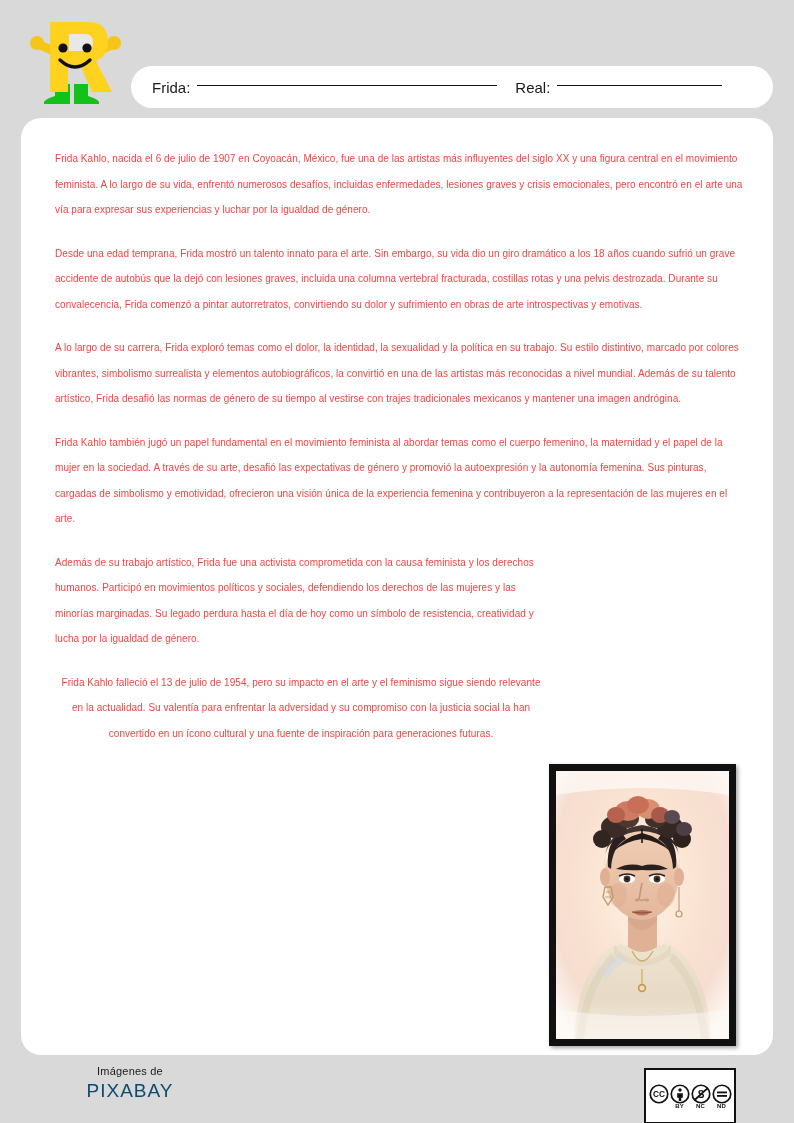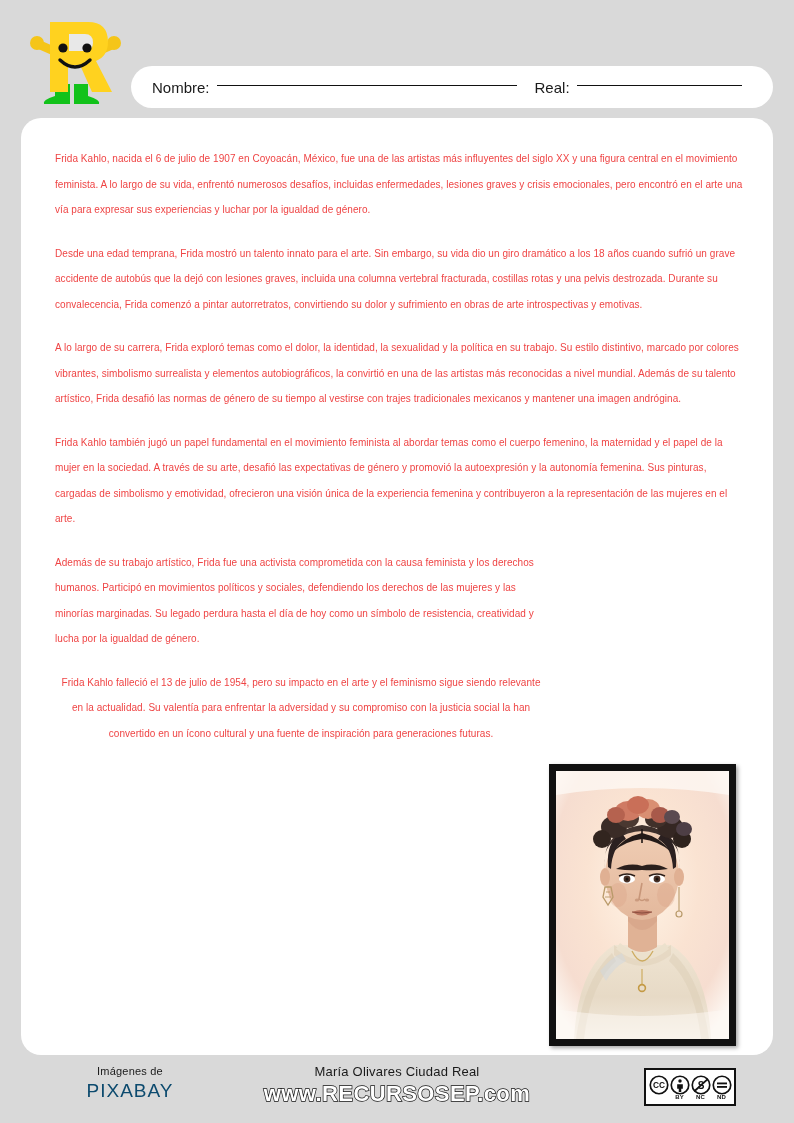--- a/index.html
+++ b/index.html
@@ -159,21 +159,21 @@
     letter-spacing: 0.4px;
     color: #ffffff;
     -webkit-text-stroke: 1.4px #111111;
     paint-order: stroke fill;
   }
 
   
   .cc-badge {
     position: absolute;
     left: 644px; top: 1068px;
-    width: 92px; height: 38px;
+    width: 92px; height: 56px;
     background: #ffffff;
     border: 2.5px solid #111;
     display: flex;
     flex-direction: column;
     justify-content: center;
   }
   .cc-icons {
     display: flex;
     justify-content: space-around;
     align-items: center;
@@ -223,21 +223,21 @@
 
           <circle cx="41" cy="36" r="4.6" fill="#111111"></circle>
           <circle cx="65" cy="36" r="4.6" fill="#111111"></circle>
           <path d="M38 48 Q53 62 68 48" stroke="#111111" stroke-width="3.4" fill="none" stroke-linecap="round"></path>
         </g>
       </svg>
     </div>
 
 
     <div class="name-bar">
-      <span class="name-label">Nombre:</span>
+      <span class="name-label">Frida:</span>
       <span class="rule rule-name"></span>
       <span class="date-label">Real:</span>
       <span class="rule rule-date"></span>
     </div>
   </div>
 
   <div class="card">
     <div class="card-inner">
       <p class="para">Frida Kahlo, nacida el 6 de julio de 1907 en Coyoacán, México, fue una de las artistas más influyentes del siglo XX y una figura central en el movimiento feminista. A lo largo de su vida, enfrentó numerosos desafíos, incluidas enfermedades, lesiones graves y crisis emocionales, pero encontró en el arte una vía para expresar sus experiencias y luchar por la igualdad de género.</p>
       <p class="para">Desde una edad temprana, Frida mostró un talento innato para el arte. Sin embargo, su vida dio un giro dramático a los 18 años cuando sufrió un grave accidente de autobús que la dejó con lesiones graves, incluida una columna vertebral fracturada, costillas rotas y una pelvis destrozada. Durante su convalecencia, Frida comenzó a pintar autorretratos, convirtiendo su dolor y sufrimiento en obras de arte introspectivas y emotivas.</p>
@@ -352,24 +352,20 @@
     </div>
   </div>
 
   <div class="footer">
 
     <div class="pixabay-block">
       <div class="pixabay-top">Imágenes de</div>
       <div class="pixabay-name">PIXABAY</div>
     </div>
 
-    <div class="center-block">
-      <div class="author">María Olivares  Ciudad Real</div>
-      <div class="site">www.RECURSOSEP.com</div>
-    </div>
   </div>
 
   <div class="cc-badge">
     <div class="cc-icons">
       <svg width="20" height="20" viewBox="0 0 24 24">
         <circle cx="12" cy="12" r="10.5" fill="#fff" stroke="#111" stroke-width="2"></circle>
         <text x="12" y="16" font-size="10" font-weight="bold" text-anchor="middle" fill="#111" font-family="Liberation Sans, sans-serif">CC</text>
       </svg>
       <svg width="20" height="20" viewBox="0 0 24 24">
         <circle cx="12" cy="12" r="10.5" fill="#fff" stroke="#111" stroke-width="2"></circle>

